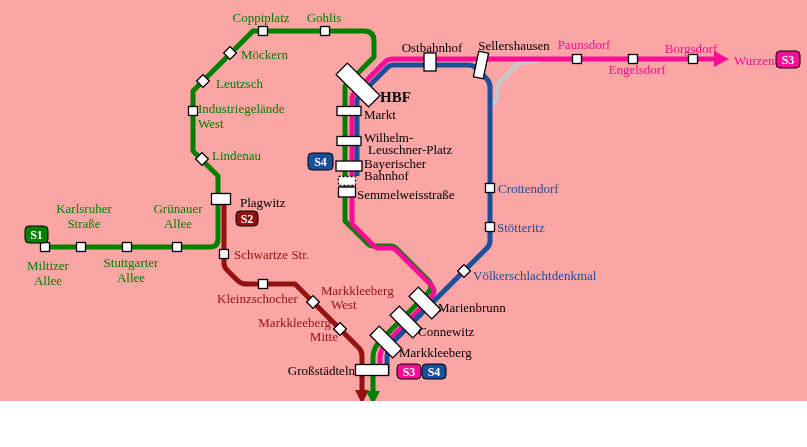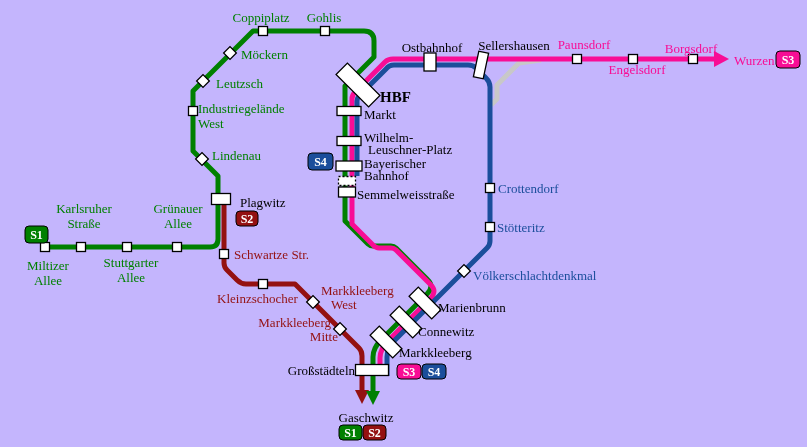--- a/index.html
+++ b/index.html
@@ -1,16 +1,16 @@
 <!DOCTYPE html>
 <html><head>
 <meta charset="utf-8">
 <style>
   html,body{margin:0;padding:0;background:#ffffff;}
-  #stage{position:relative;width:807px;height:447px;background:#c4b5fd;overflow:hidden;}
+  #stage{position:relative;width:807px;height:401px;background:#fca5a5;overflow:hidden;}
   svg text{font-family:"Liberation Serif","DejaVu Serif",serif;}
   svg .badge-text{font-family:"Liberation Serif","DejaVu Serif",serif;font-weight:bold;}
 </style>
 </head>
 <body>
 
 <div id="stage">
   <svg id="map" width="807" height="447" viewBox="0 0 807 447" xmlns="http://www.w3.org/2000/svg">
       <path d="M 541 60 L 519 63 L 497 85 L 497 99 L 491 105" stroke="#c8c8c8" stroke-width="5" fill="none" stroke-linejoin="round" stroke-linecap="butt"></path>
       <path d="M 40 247 L 210 247 Q 218 247 218 239 L 218 176 L 193 151 L 193 91 L 253 31 L 364 31 Q 374 31 374 41 L 374 57 L 345 86 L 345 221 L 368 244 Q 370 246 373 246 L 391 246 Q 394 246 396 248 L 427 279 Q 431 283 431 286 Q 431 290 427 294 L 381 340 Q 373 348 373 357 L 373 391" stroke="#008000" stroke-width="5" fill="none" stroke-linejoin="round" stroke-linecap="butt"></path>

